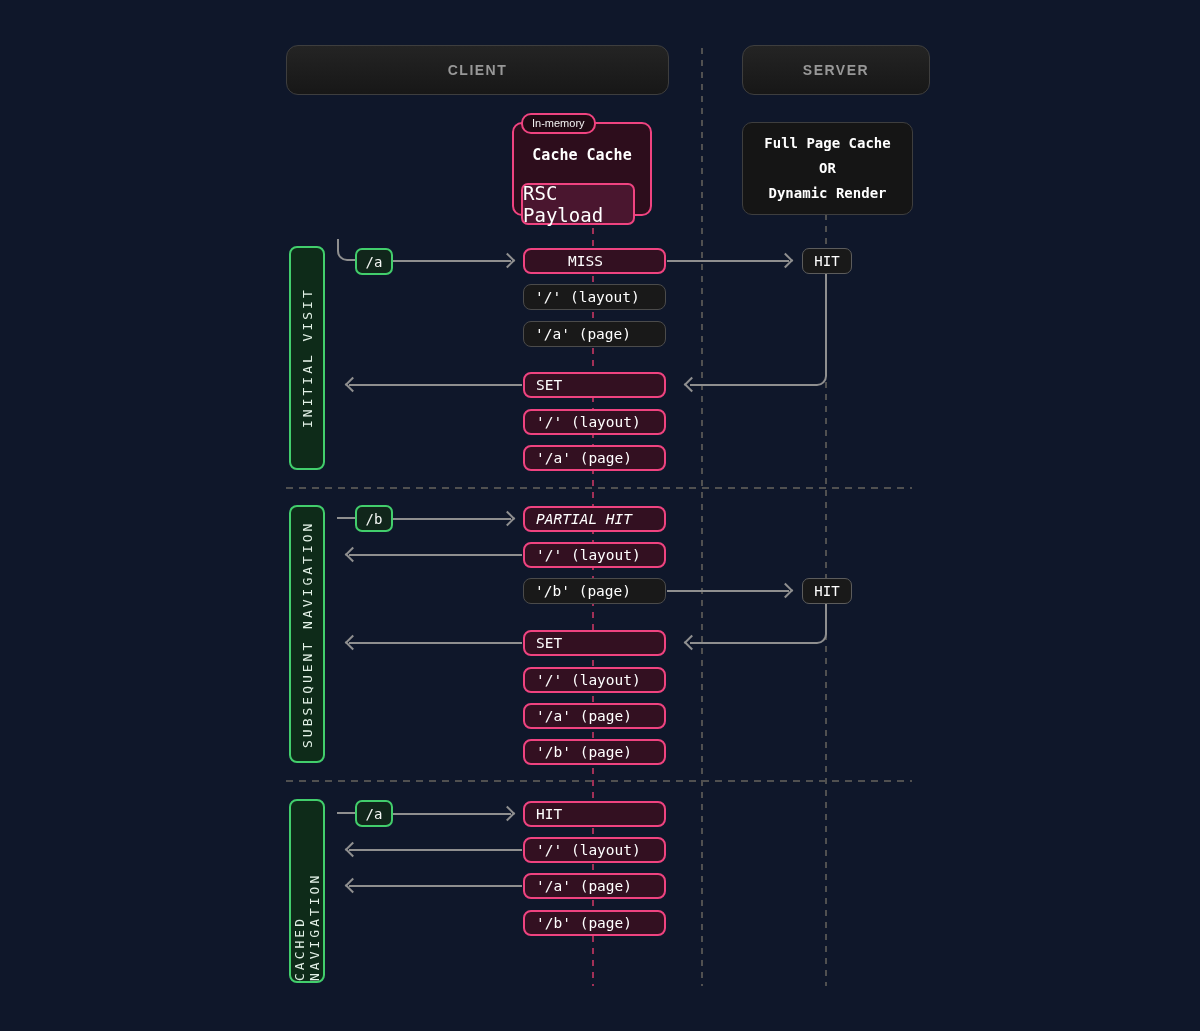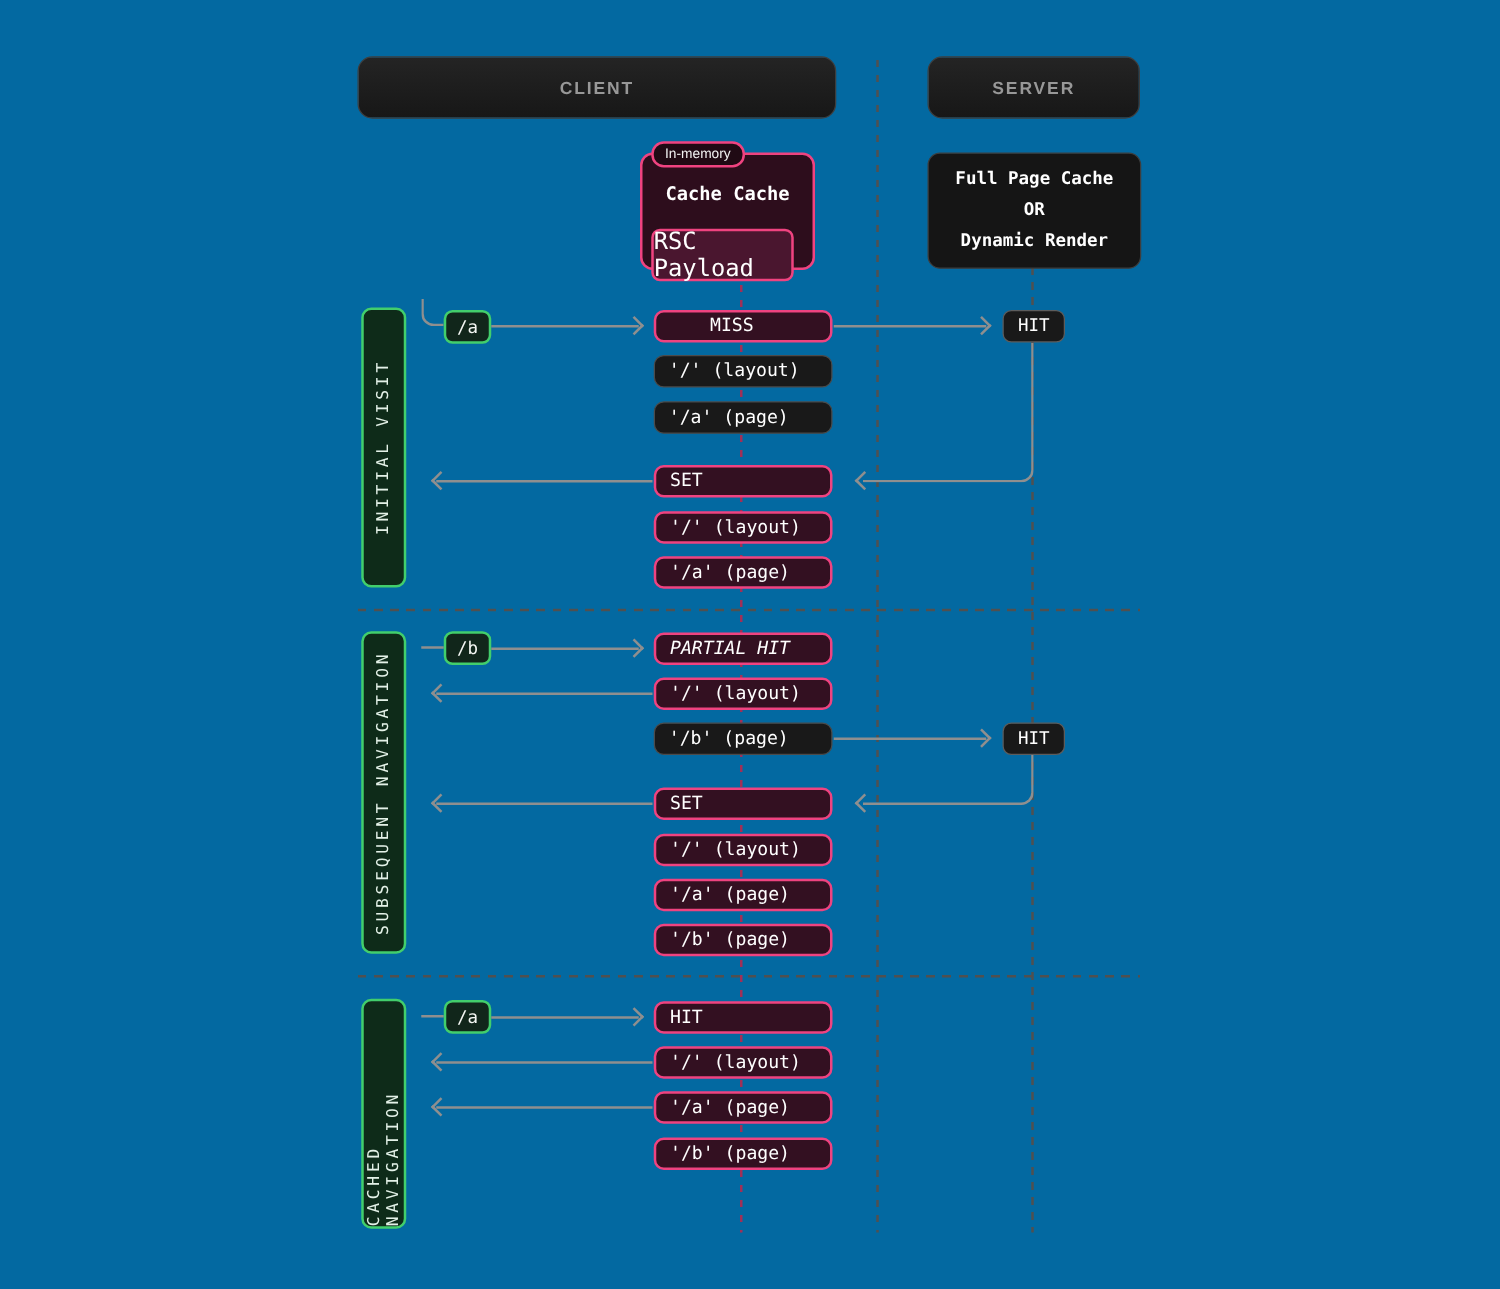--- a/index.html
+++ b/index.html
@@ -1,16 +1,16 @@
 <!DOCTYPE html>
 <html><head>
 <meta charset="utf-8">
 <style>
   html,body{margin:0;padding:0;background:#0a0a0a;}
-  .stage{position:relative;width:1200px;height:1031px;background:#0369a1;overflow:hidden;
+  .stage{position:relative;width:1200px;height:1031px;background:#0f172a;overflow:hidden;
          font-family:"DejaVu Sans Mono","Liberation Mono",monospace;}
   
   .panel{position:absolute;box-sizing:border-box;height:50px;border:1.5px solid #3e3e3e;border-radius:12px;
          background:linear-gradient(180deg,#242424,#171717);display:flex;align-items:center;justify-content:center;
          color:#989898;font-family:"Liberation Sans",sans-serif;font-weight:bold;font-size:14px;letter-spacing:1.5px;}
   
   .vdash{position:absolute;width:2px;}
   .vdash.gray{background:repeating-linear-gradient(180deg,#505050 0 6px,transparent 6px 12px);}
   .vdash.pink{background:repeating-linear-gradient(180deg,#a23057 0 6px,transparent 6px 12px);}
   .hsep{position:absolute;height:2px;background:repeating-linear-gradient(90deg,#505050 0 7px,transparent 7px 13px);}
@@ -61,21 +61,21 @@
 
   <div class="vdash gray" style="left:701px;top:48px;height:938px;"></div>
   <div class="vdash gray" style="left:825px;top:214px;height:772px;"></div>
   <div class="vdash pink" style="left:592px;top:216px;height:770px;"></div>
   <div class="hsep" style="left:286px;top:487px;width:626px;"></div>
   <div class="hsep" style="left:286px;top:780px;width:626px;"></div>
 
   <div class="panel" style="left:286px;top:45px;width:383px;">
     <span>CLIENT</span>
   </div>
-  <div class="panel" style="left:742px;top:45px;width:170px;">
+  <div class="panel" style="left:742px;top:45px;width:188px;">
     <span>SERVER</span>
   </div>
 
   <div class="router-cache">
     <div class="badge">In-memory</div>
     <div class="rc-title">Cache Cache</div>
     <div class="rsc">RSC Payload</div>
   </div>
 
   <div class="fpc">

